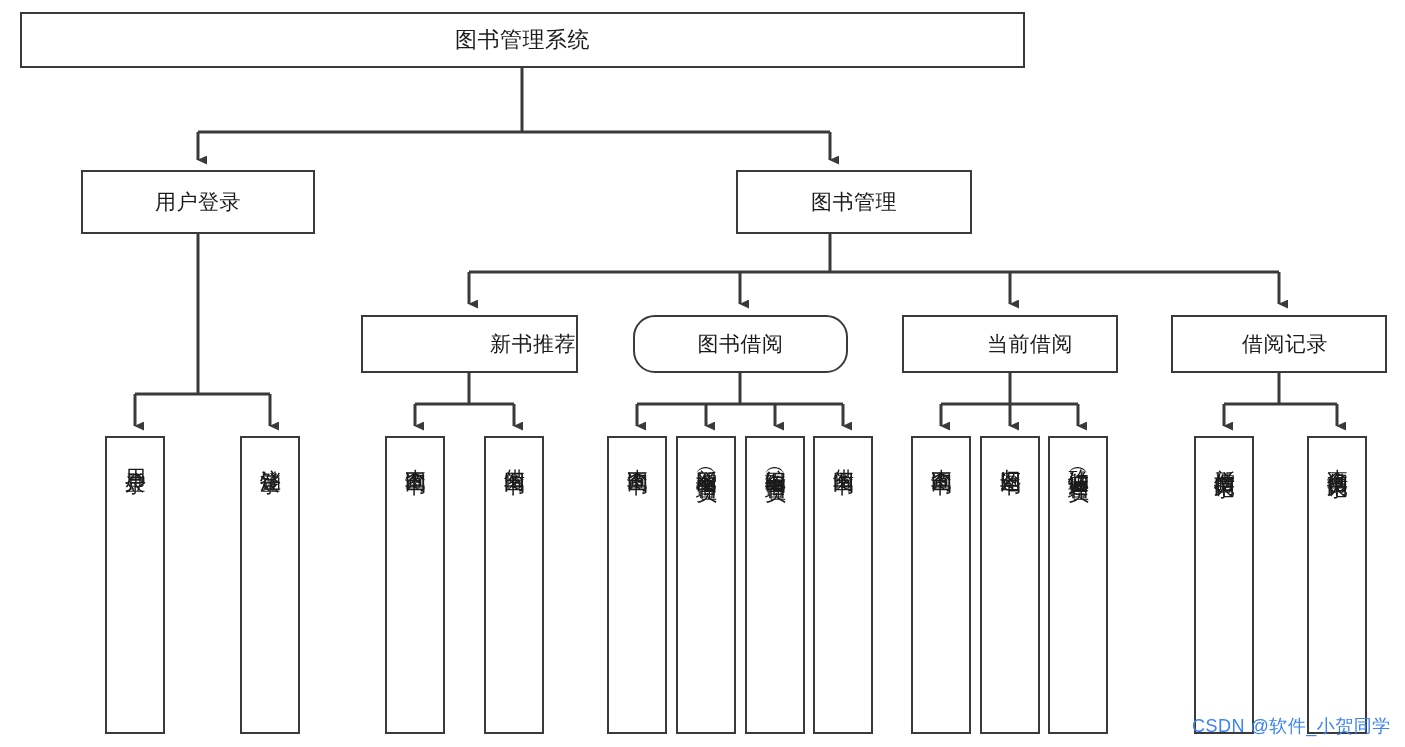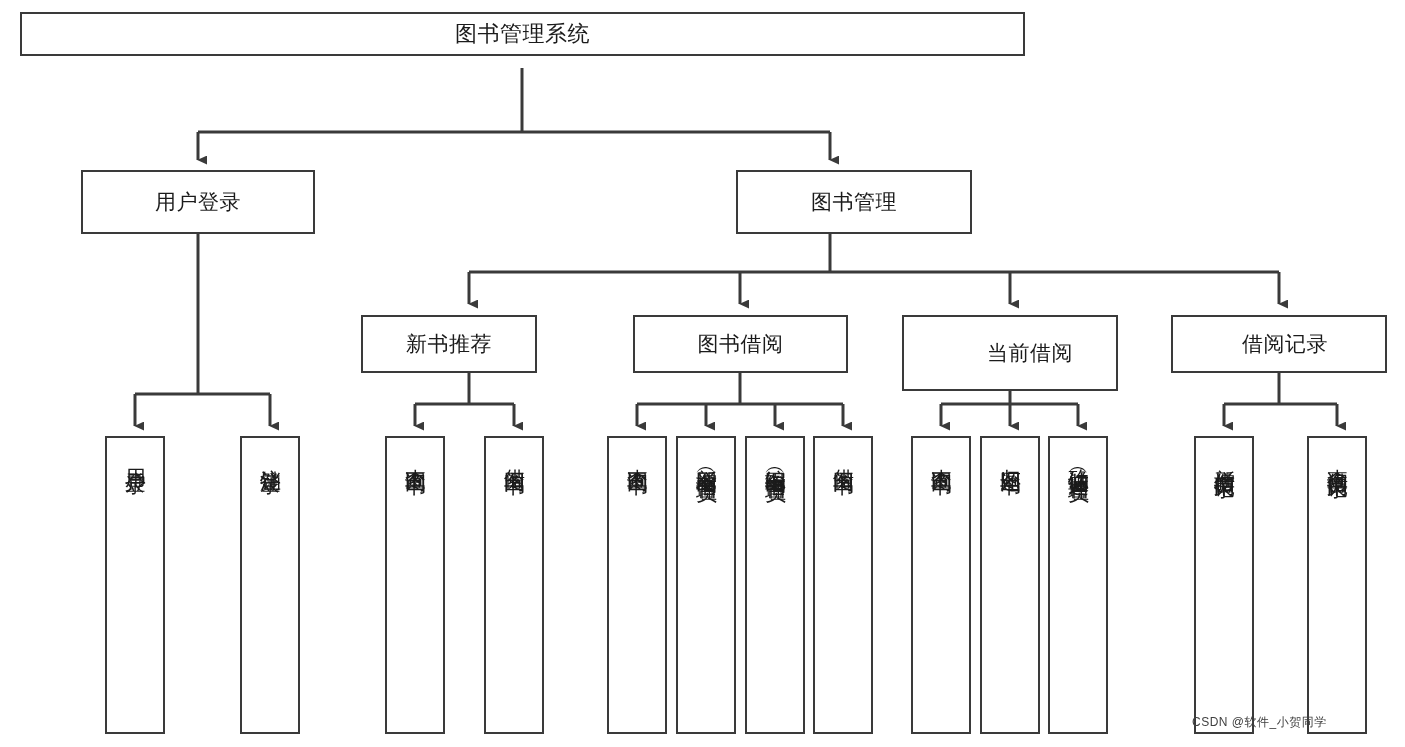--- a/index.html
+++ b/index.html
@@ -56,22 +56,22 @@
     text-orientation: upright;
     font-size: 21px;
     line-height: 1.28;
     letter-spacing: 2px;
   }
   .node.root .label { font-size: 22px; }
   .watermark {
     position: absolute;
     left: 1192px;
     top: 714px;
-    font-size: 12px;
-    color: #404040;
+    font-size: 18px;
+    color: #3b82f6;
     z-index: 5;
     white-space: nowrap;
     letter-spacing: 0.5px;
   }
 </style>
 </head>
 <body>
 
 <div id="canvas">
 
@@ -118,41 +118,41 @@
       <path d="M1010,404 L1010,426" marker-end="url(#arw)"></path>
       <path d="M1078,404 L1078,426" marker-end="url(#arw)"></path>
 
       <path d="M1279,373 L1279,404"></path>
       <path d="M1224,404 L1337,404"></path>
       <path d="M1224,404 L1224,426" marker-end="url(#arw)"></path>
       <path d="M1337,404 L1337,426" marker-end="url(#arw)"></path>
     </g>
   </svg>
 
-  <div class="node horizontal root" style="left:20px; top:12px; width:1005px; height:44px;">
+  <div class="node horizontal root" style="left:20px; top:12px; width:1005px; height:56px;">
     <span class="label">图书管理系统</span>
   </div>
 
   <div class="node horizontal" style="left:81px; top:170px; width:234px; height:64px;">
     <span class="label">用户登录</span>
   </div>
 
   <div class="node horizontal" style="left:736px; top:170px; width:236px; height:64px;">
     <span class="label">图书管理</span>
   </div>
 
-  <div class="node horizontal" style="left:361px; top:315px; width:176px; height:58px;">
+  <div class="node horizontal" style="left:361px; top:315px; width:217px; height:58px;justify-content:flex-end;">
     <span class="label">新书推荐</span>
   </div>
 
-  <div class="node horizontal" style="left:633px; top:315px; width:215px; height:58px;">
+  <div class="node horizontal" style="left:633px; top:315px; width:215px; height:58px;border-radius:22px;">
     <span class="label">图书借阅</span>
   </div>
 
-  <div class="node horizontal" style="left:902px; top:315px; width:216px; height:76px;padding-left:40px;">
+  <div class="node horizontal" style="left:902px; top:315px; width:216px; height:58px;padding-left:40px;">
     <span class="label">当前借阅</span>
   </div>
 
   <div class="node horizontal" style="left:1171px; top:315px; width:216px; height:58px;padding-left:12px;">
     <span class="label">借阅记录</span>
   </div>
 
   <div class="node vertical" style="left:105px; top:436px; width:60px; height:298px;">
     <span class="label">用户登录</span>
   </div>

